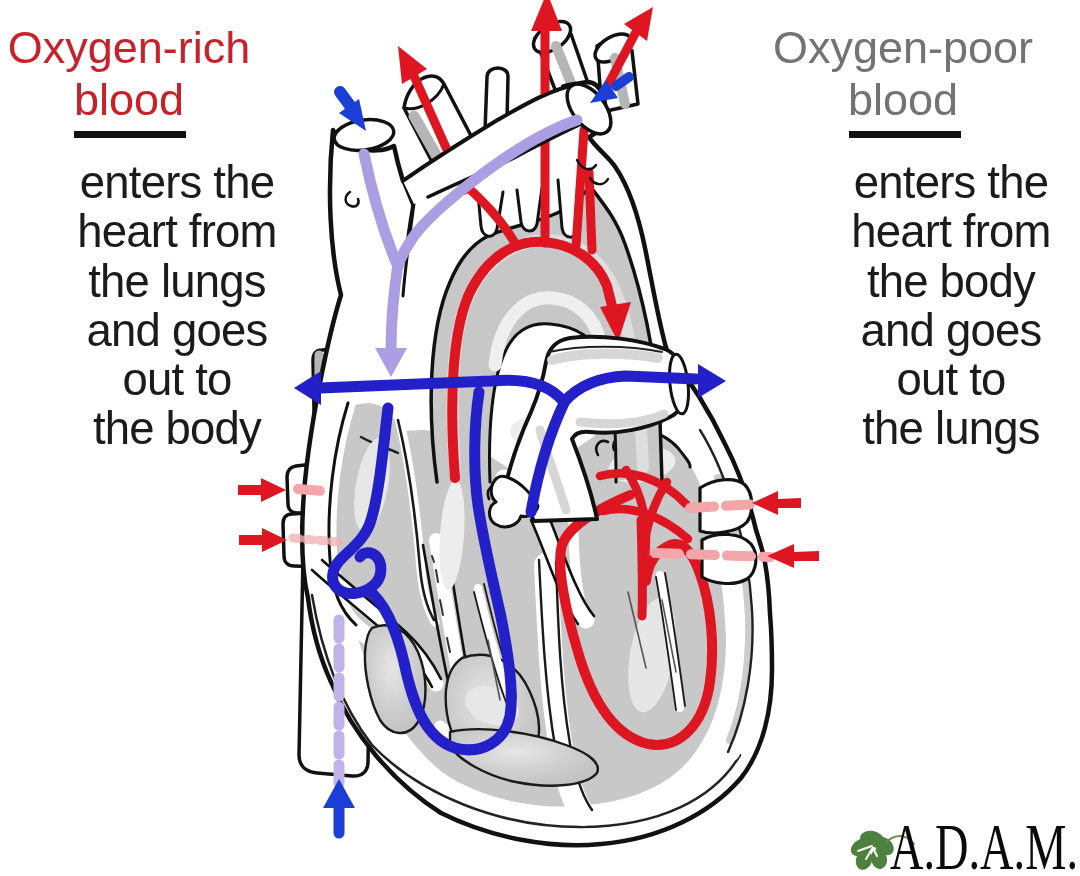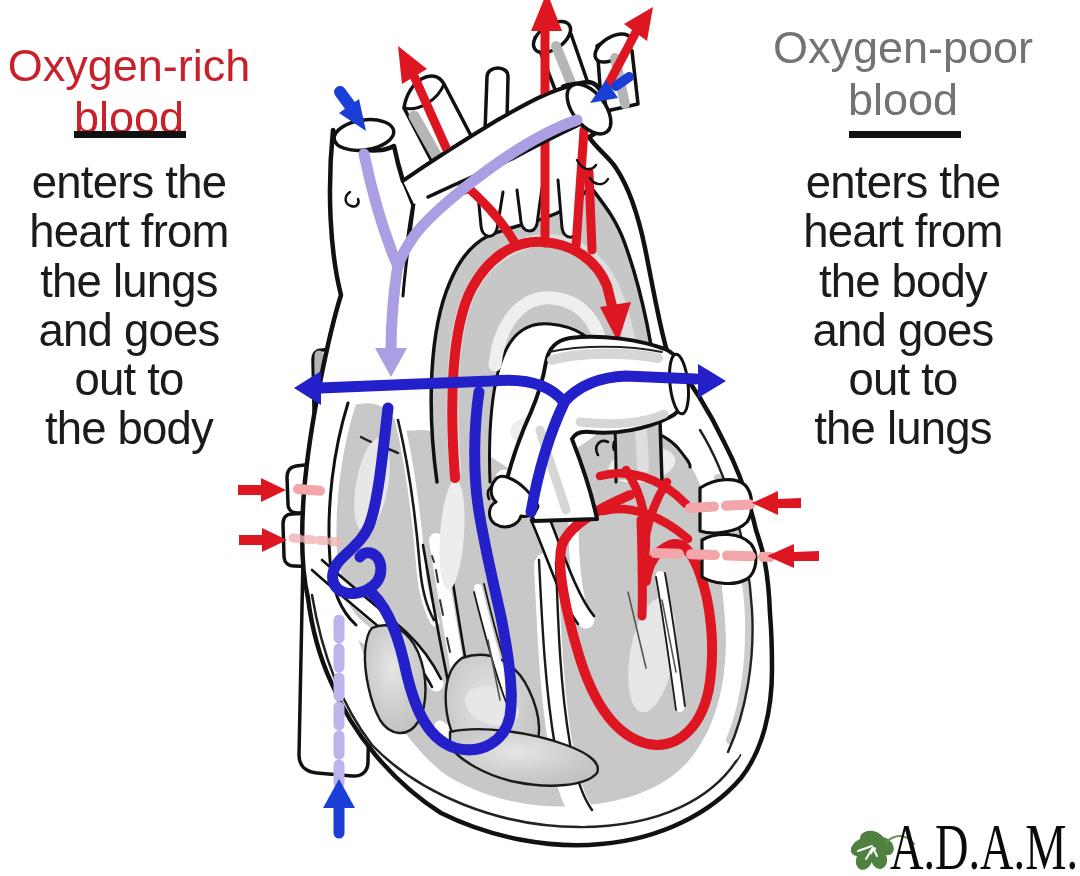--- a/index.html
+++ b/index.html
@@ -1,25 +1,25 @@
 <!DOCTYPE html>
 <html><head>
 <meta charset="utf-8">
 <style>
   html,body{margin:0;padding:0;}
   body{width:1080px;height:876px;background:#ffffff;overflow:hidden;position:relative;
        font-family:"Liberation Sans",sans-serif;}
   .col{position:absolute;text-align:center;}
   .t1{font-size:45px;line-height:52px;letter-spacing:0px;}
-  .body{font-size:45.5px;line-height:49.3px;color:#1b1b1b;letter-spacing:-0.8px;}
+  .body{font-size:45.5px;line-height:49.3px;color:#1b1b1b;letter-spacing:-0.8px;padding-left:48px;}
   .rule{position:absolute;height:7px;background:#111;}
 </style>
 </head>
 <body>
-<div class="col t1" style="left:0px;top:40px;width:258px;color:#c9202a;">Oxygen-rich<br>blood</div>
+<div class="col t1" style="left:0px;top:22px;width:258px;color:#c9202a;">Oxygen-rich<br>blood</div>
 <div class="rule" style="left:74px;top:131px;width:112px;"></div>
 <div class="col body" style="left:0px;top:158px;width:258px;">enters the<br>heart from<br>the lungs<br>and goes<br>out to<br>the body</div>
 
 <div class="col t1" style="left:753px;top:22px;width:300px;color:#737373;">Oxygen-poor<br>blood</div>
 <div class="rule" style="left:849px;top:131px;width:112px;"></div>
 <div class="col body" style="left:774px;top:158px;width:258px;">enters the<br>heart from<br>the body<br>and goes<br>out to<br>the lungs</div>
 
 <svg id="art" width="1080" height="876" viewBox="0 0 1080 876" style="position:absolute;left:0;top:0;" fill="none" stroke-linecap="round" stroke-linejoin="round">
 <defs>
  <radialGradient id="gg" cx="45%" cy="40%" r="75%">

